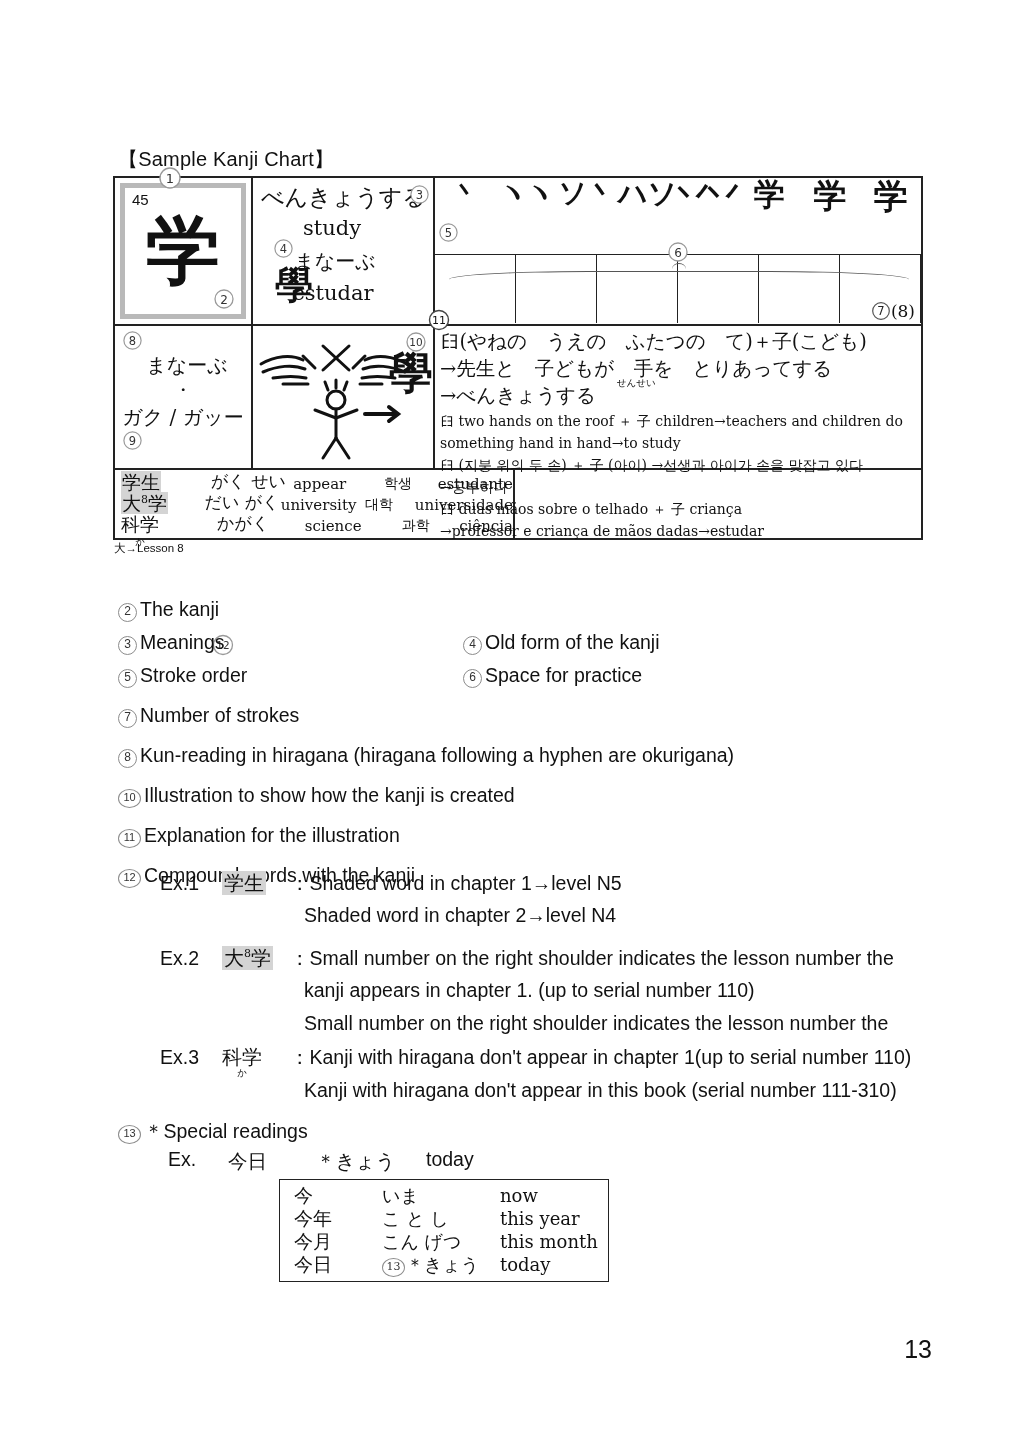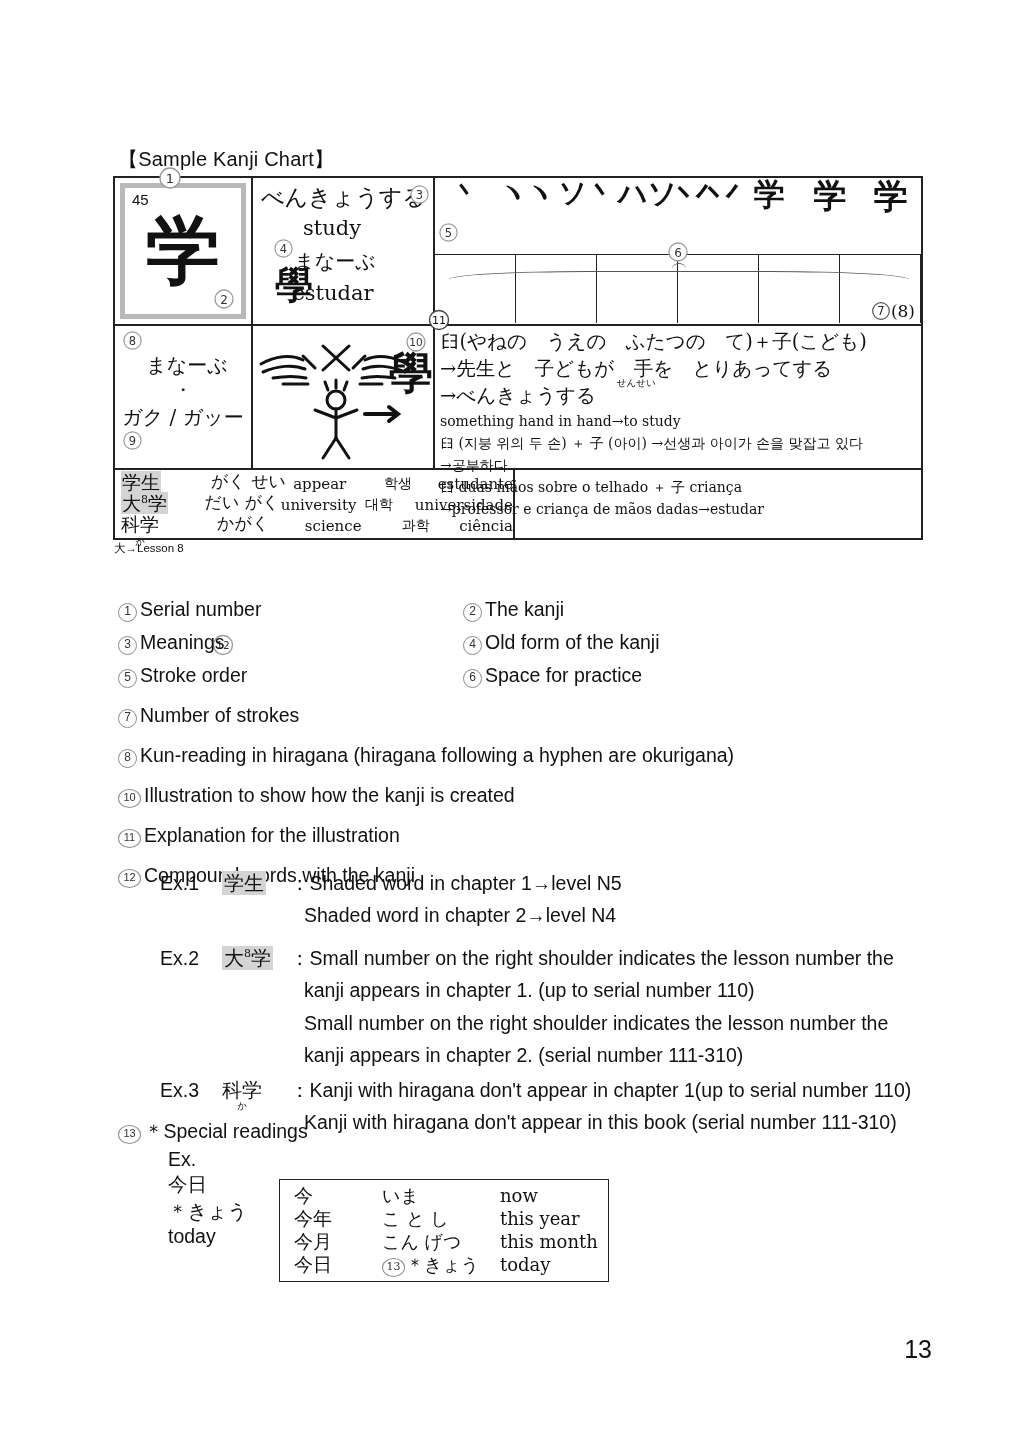--- a/index.html
+++ b/index.html
@@ -94,21 +94,21 @@
   
   .examples{position:absolute;left:160px;top:872px;width:760px;font-size:19.5px;}
   .ex-line{display:flex;margin-bottom:10px;line-height:1.15;}
   .ex-tag{width:62px;flex:none;}
   .ex-key{width:68px;flex:none;font-family:"DejaVu Serif",serif;font-size:20px;}
   .ex-key .shade{background:#d4d4d4;padding:0 2px;}
   .ex-body{flex:1;}
 
   
   .item13{position:absolute;left:118px;top:1118px;font-size:19.5px;}
-  .ex13{position:absolute;left:168px;top:1148px;font-size:19.5px;display:flex;flex-direction:column;}
+  .ex13{position:absolute;left:168px;top:1148px;font-size:19.5px;display:flex;}
   .ex13 span{display:block;}
 
   
   .sp-table{position:absolute;left:279px;top:1179px;width:330px;border:1.6px solid #222;
             box-sizing:border-box;padding:4px 0 5px 0;font-family:"DejaVu Serif",serif;}
   .sp-row{display:flex;height:23px;align-items:center;padding-left:14px;}
   .sp-k{width:88px;font-size:19px;}
   .sp-r{width:118px;font-size:18px;position:relative;}
   .sp-e{font-size:18px;}
   .sp-r .num{margin-right:1px;}
@@ -248,20 +248,21 @@
         <text x="11" y="15.3" font-size="10.5" text-anchor="middle" fill="#333" font-family="DejaVu Sans, sans-serif">10</text>
       </svg>
     </div>
 
     <div class="cell c-expl">
       <div class="ex-jp"><span>𦥑</span><span>(やねの　うえの　ふたつの　て)＋子(こども)</span></div>
       <div class="ex-jp">
         <span class="rb"><span class="rt">せんせい</span><span>→先生と　子どもが　手を　とりあってする</span></span>
       </div>
       <div class="ex-jp">→べんきょうする</div>
+      <div class="ex-lat"><span>𦥑</span> <span>two hands on the roof ＋ 子 children→teachers and children do</span></div>
       <div class="ex-lat">something hand in hand→to study</div>
       <div class="ex-lat"><span>𦥑</span> <span>(지붕 위의 두 손) ＋ 子 (아이) →선생과 아이가 손을 맞잡고 있다</span></div>
       <div class="ex-lat">→공부하다</div>
       <div class="ex-lat"><span>𦥑</span> <span>duas mãos sobre o telhado ＋ 子 criança</span></div>
       <div class="ex-lat">→professor e criança de mãos dadas→estudar</div>
       <svg style="position:absolute;left:-8px;top:-18px;" width="24" height="24">
         <circle cx="12" cy="12" r="9.5" fill="#fff" stroke="#444" stroke-width="1.4"></circle>
         <text x="12" y="16.3" font-size="11" text-anchor="middle" fill="#111" font-family="DejaVu Sans, sans-serif">11</text>
       </svg>
     </div>
@@ -296,21 +297,20 @@
       </svg>
     </div>
     <div style="flex:1"></div>
   </div>
 </div>
 
 <div class="chart-note">大→Lesson 8</div>
 
 <div class="legend">
   <div class="lg-row">
-    <div class="lg-col"><span class="num">1</span><span>Serial number</span></div>
     <div class="lg-col"><span class="num">2</span><span>The kanji</span></div>
   </div>
   <div class="lg-row">
     <div class="lg-col"><span class="num">3</span><span>Meanings</span></div>
     <div class="lg-col"><span class="num">4</span><span>Old form of the kanji</span></div>
   </div>
   <div class="lg-row">
     <div class="lg-col"><span class="num">5</span><span>Stroke order</span></div>
     <div class="lg-col"><span class="num">6</span><span>Space for practice</span></div>
   </div>
@@ -332,21 +332,20 @@
     </div>
   </div>
 
   <div class="ex-line" style="margin-top:20px">
     <div class="ex-tag">Ex.2</div>
     <div class="ex-key"><span class="shade">大<span class="sup8">8</span>学</span></div>
     <div class="ex-body">
       <span>：</span><span>Small number on the right shoulder indicates the lesson number the</span>
       <div style="margin-left:14px;margin-top:10px">kanji appears in chapter 1. (up to serial number 110)</div>
       <div style="margin-left:14px;margin-top:10px">Small number on the right shoulder indicates the lesson number the</div>
-      <div style="margin-left:14px;margin-top:10px">kanji appears in chapter 2. (serial number 111-310)</div>
     </div>
   </div>
 
   <div class="ex-line" style="margin-top:12px">
     <div class="ex-tag">Ex.3</div>
     <div class="ex-key"><span class="rb"><span class="rt">か</span><span>科学</span></span></div>
     <div class="ex-body">
       <span>：</span><span>Kanji with hiragana don't appear in chapter 1(up to serial number 110)</span>
       <div style="margin-left:14px;margin-top:10px">Kanji with hiragana don't appear in this book (serial number 111-310)</div>
     </div>

